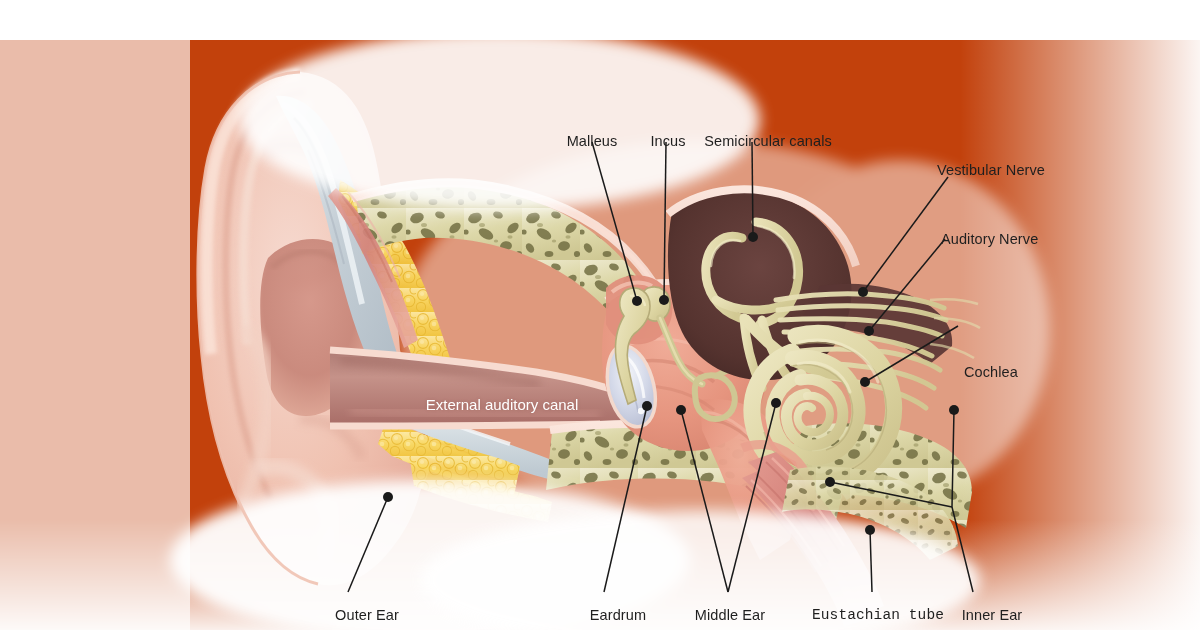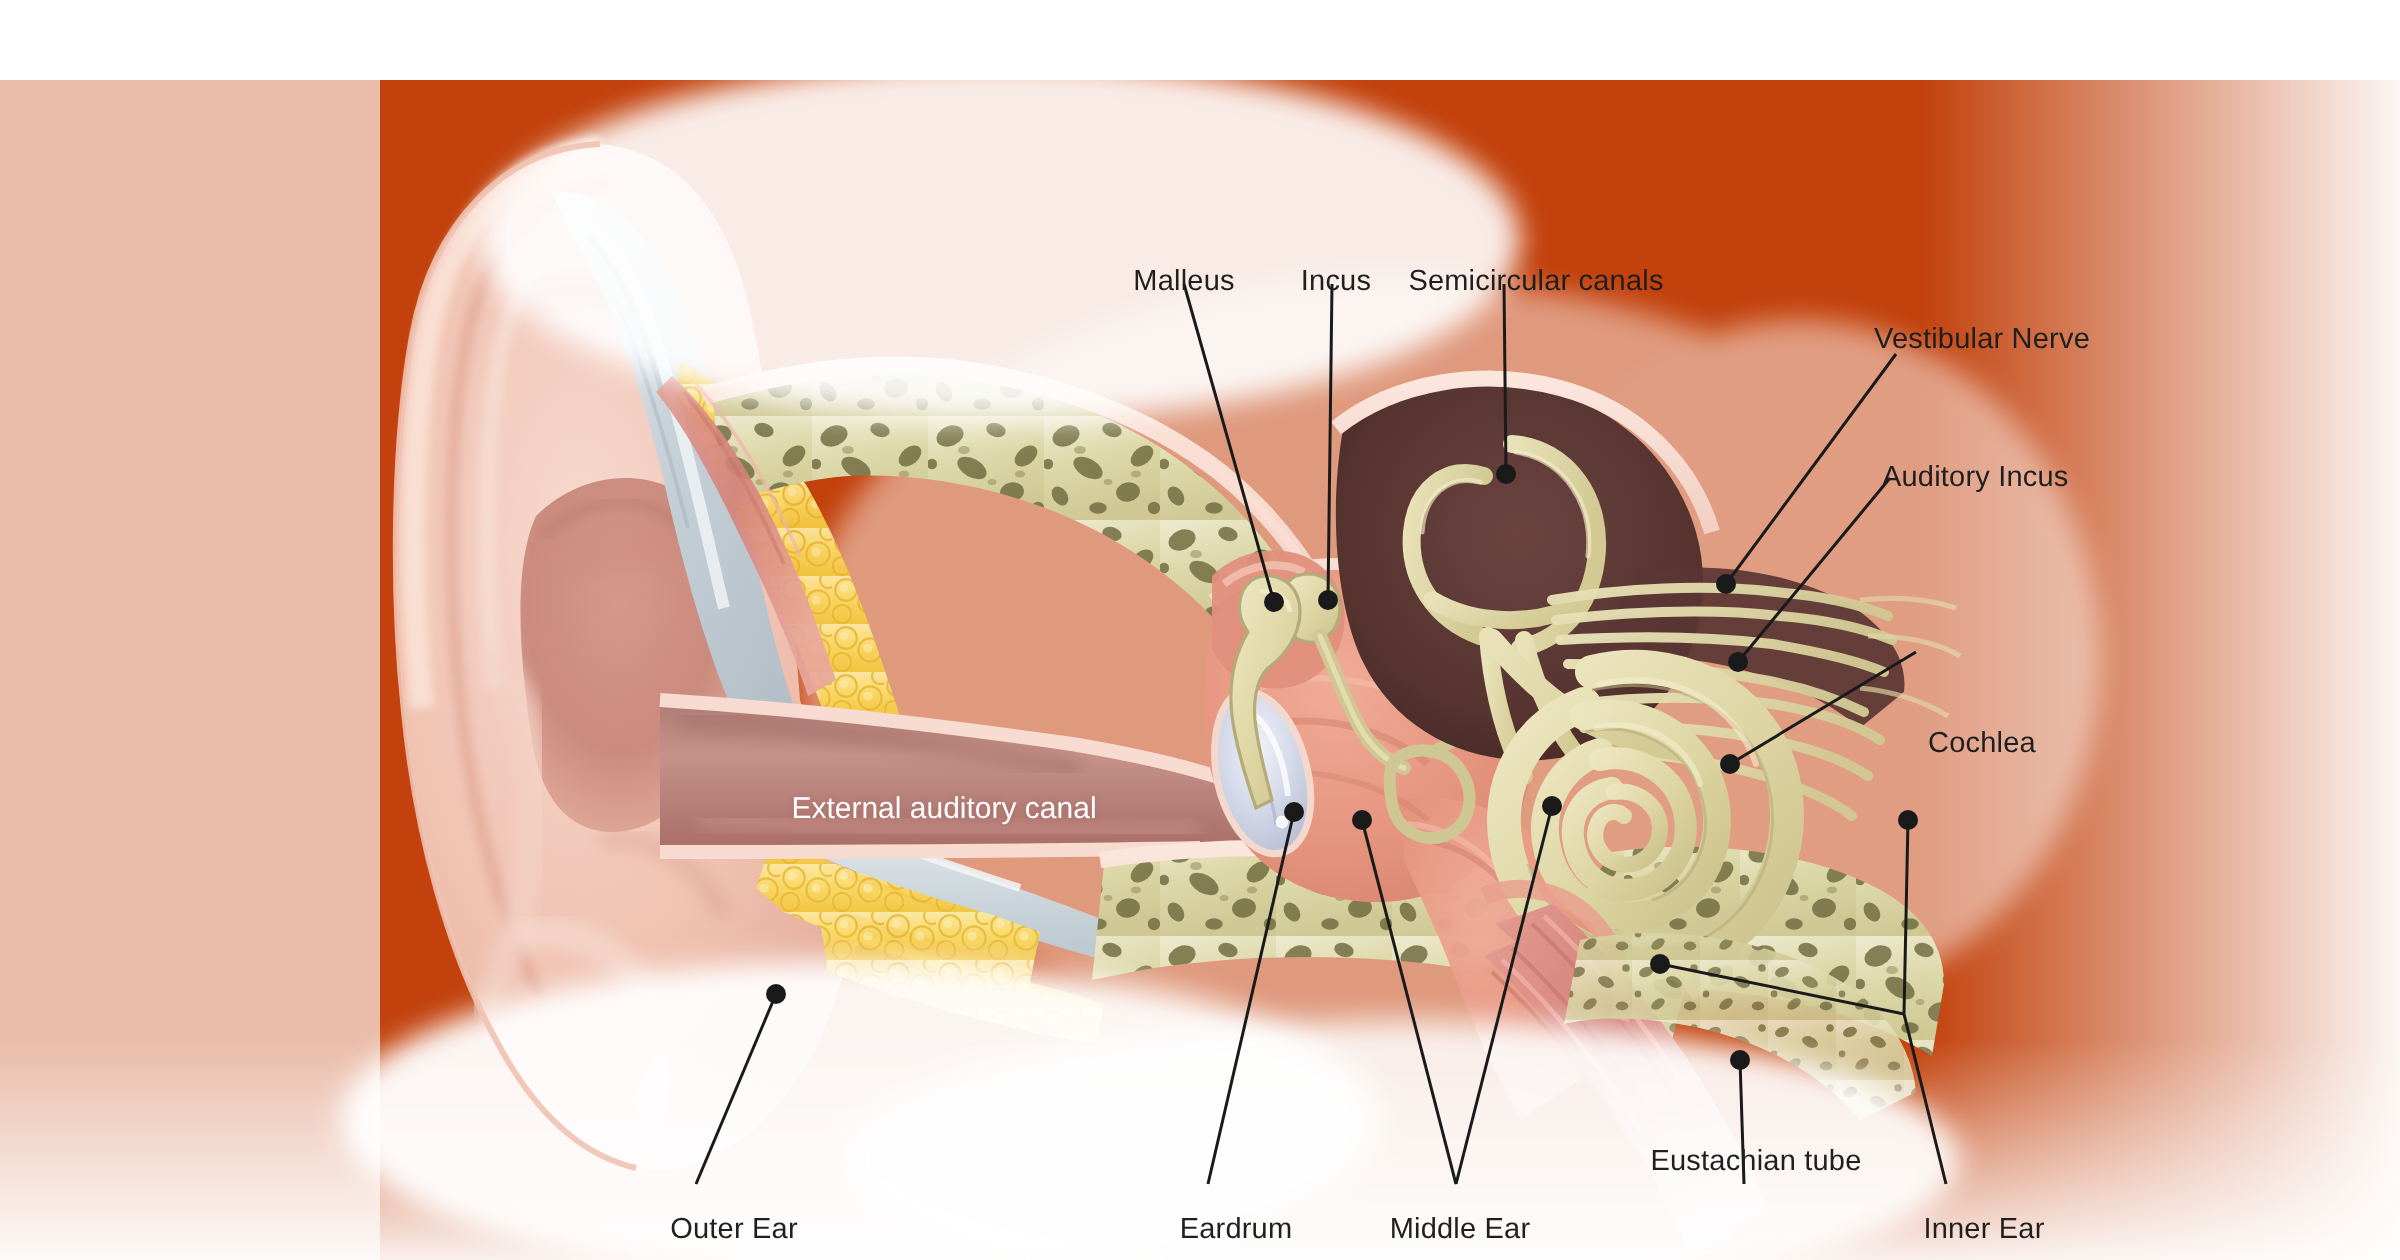--- a/index.html
+++ b/index.html
@@ -32,20 +32,21 @@
   .label.center { transform: translateX(-50%); }
   .label.left   { transform: translateX(0); }
   .label-white {
     position: absolute;
     font-family: "Liberation Sans", sans-serif;
     font-size: 15px;
     color: #ffffff;
     white-space: nowrap;
     transform: translateX(-50%);
     text-shadow: 0 0 3px rgba(150,90,80,0.35);
+    margin-left: 30px;
   }
 </style>
 </head>
 <body>
 
 <div id="stage">
 
   <svg id="illustration" viewBox="0 0 1200 630">
     <defs>
 
@@ -504,23 +505,23 @@
         <circle cx="776" cy="403" r="5" fill="#1a1a1a"></circle>
         <circle cx="830" cy="482" r="5" fill="#1a1a1a"></circle>
       </g>
   </svg>
 
   <div id="labels-layer">
       <div class="label center" style="left: 592px; top: 133px;">Malleus</div>
       <div class="label center" style="left: 668px; top: 133px;">Incus</div>
       <div class="label center" style="left: 768px; top: 133px;">Semicircular canals</div>
       <div class="label left" style="left: 937px; top: 162px;">Vestibular Nerve</div>
-      <div class="label left" style="left: 941px; top: 231px;">Auditory Incus</div>
+      <div class="label left" style="left: 941px; top: 231px;">Auditory Nerve</div>
       <div class="label left" style="left: 964px; top: 327px; margin-top: 37px;">Cochlea</div>
       <div class="label center" style="left: 367px; top: 607px;">Outer Ear</div>
       <div class="label center" style="left: 597px; top: 607px; margin-left: 21px;">Eardrum</div>
       <div class="label center" style="left: 730px; top: 607px; text-align: center;">Middle Ear</div>
-      <div class="label center" style="left: 878px; top: 573px;">Eustachian tube</div>
+      <div class="label center" style="left: 878px; top: 607px; font-family: Liberation Mono, monospace;">Eustachian tube</div>
       <div class="label center" style="left: 992px; top: 607px;">Inner Ear</div>
       <div class="label-white" style="left: 472px; top: 396px;">External auditory canal</div>
     </div>
 
 </div>
 
 </body></html>

